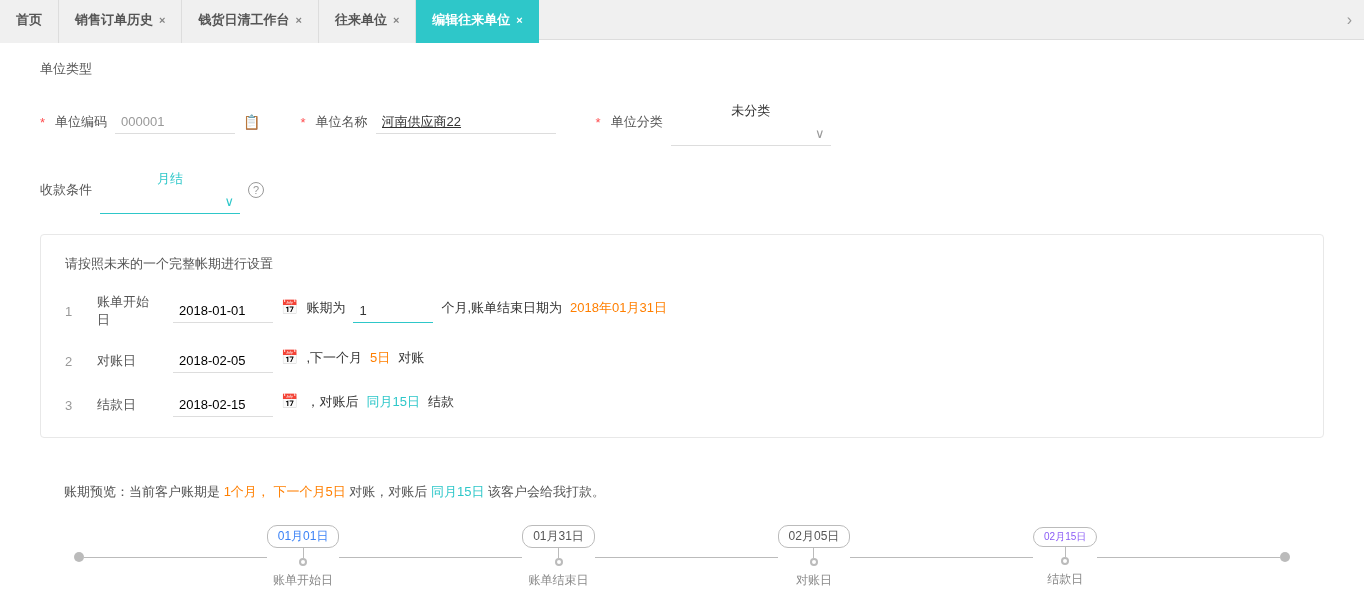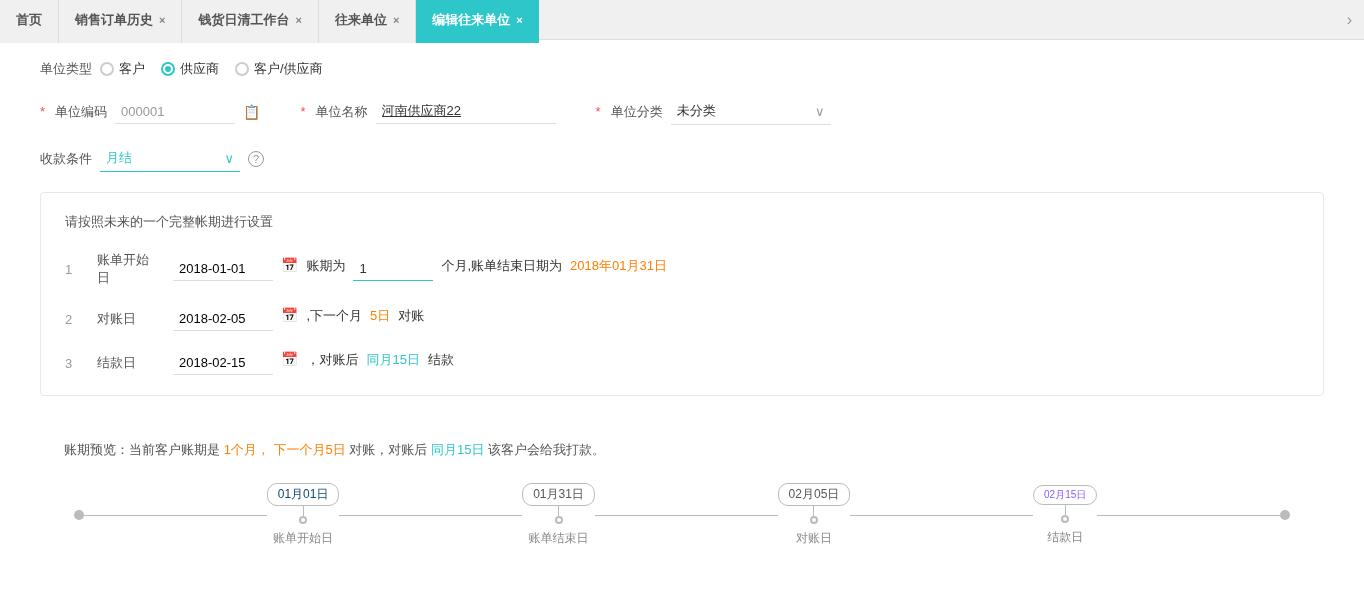--- a/index.html
+++ b/index.html
@@ -121,20 +121,21 @@
     .input-field.months { width: 80px; border-bottom-color: #2ec7c9; }
 
     
     .select-field {
       display: flex;
       align-items: center;
       gap: 6px;
       cursor: pointer;
       padding: 4px 6px;
       border-bottom: 1px solid #ddd;
+      flex-direction: column;
     }
     .select-field.payment-select {
       border-bottom-color: #2ec7c9;
       color: #2ec7c9;
       width: 140px;
     }
     .select-field.category-select {
       width: 160px;
       color: #333;
     }
@@ -236,34 +237,20 @@
     <span class="close-icon">×</span>
   </div>
   <div class="tab-more">›</div>
 </div>
 
 <div class="main-content">
 
   <div class="form-row">
     <div class="form-group">
       <span class="form-label">单位类型</span>
-      <div class="radio-group">
-        <label class="radio-item">
-          <div class="radio-circle"></div>
-          <span>客户</span>
-        </label>
-        <label class="radio-item">
-          <div class="radio-circle checked"></div>
-          <span>供应商</span>
-        </label>
-        <label class="radio-item">
-          <div class="radio-circle"></div>
-          <span>客户/供应商</span>
-        </label>
-      </div>
     </div>
   </div>
 
   <div class="form-row">
     <div class="form-group">
       <span class="required-star">*</span>
       <span class="form-label">单位编码</span>
       <input class="input-field code" type="text" value="000001" style="">
       <span class="cal-icon">📋</span>
     </div>
@@ -343,21 +330,21 @@
       <span class="cyan-text">同月15日</span>
       <span>该客户会给我打款。</span>
     </div>
 
     <div style="display:flex; align-items:center; width:100%; padding: 0 10px;">
 
       <div style="width:10px;height:10px;border-radius:50%;background:#bbb;flex-shrink:0;"></div>
       <div style="flex:1;height:1px;background:#bbb;"></div>
 
       <div style="display:flex;flex-direction:column;align-items:center;flex-shrink:0;">
-        <div style="border:1px solid #bbb;border-radius:10px;padding:2px 10px;font-size:12px;color:#0c4a6e;background:#fff;">01月01日</div>
+        <div style="border:1px solid #bbb;border-radius:10px;padding:2px 10px;font-size:12px;color:#3b82f6;background:#fff;">01月01日</div>
         <div style="width:1px;height:10px;background:#bbb;"></div>
         <div style="width:8px;height:8px;border-radius:50%;border:2px solid #bbb;background:#fff;"></div>
         <div style="font-size:12px;color:#888;margin-top:6px;">账单开始日</div>
       </div>
 
       <div style="flex:1;height:1px;background:#bbb;"></div>
 
       <div style="display:flex;flex-direction:column;align-items:center;flex-shrink:0;">
         <div style="border:1px solid #bbb;border-radius:10px;padding:2px 10px;font-size:12px;color:#555;background:#fff;">01月31日</div>
         <div style="width:1px;height:10px;background:#bbb;"></div>

